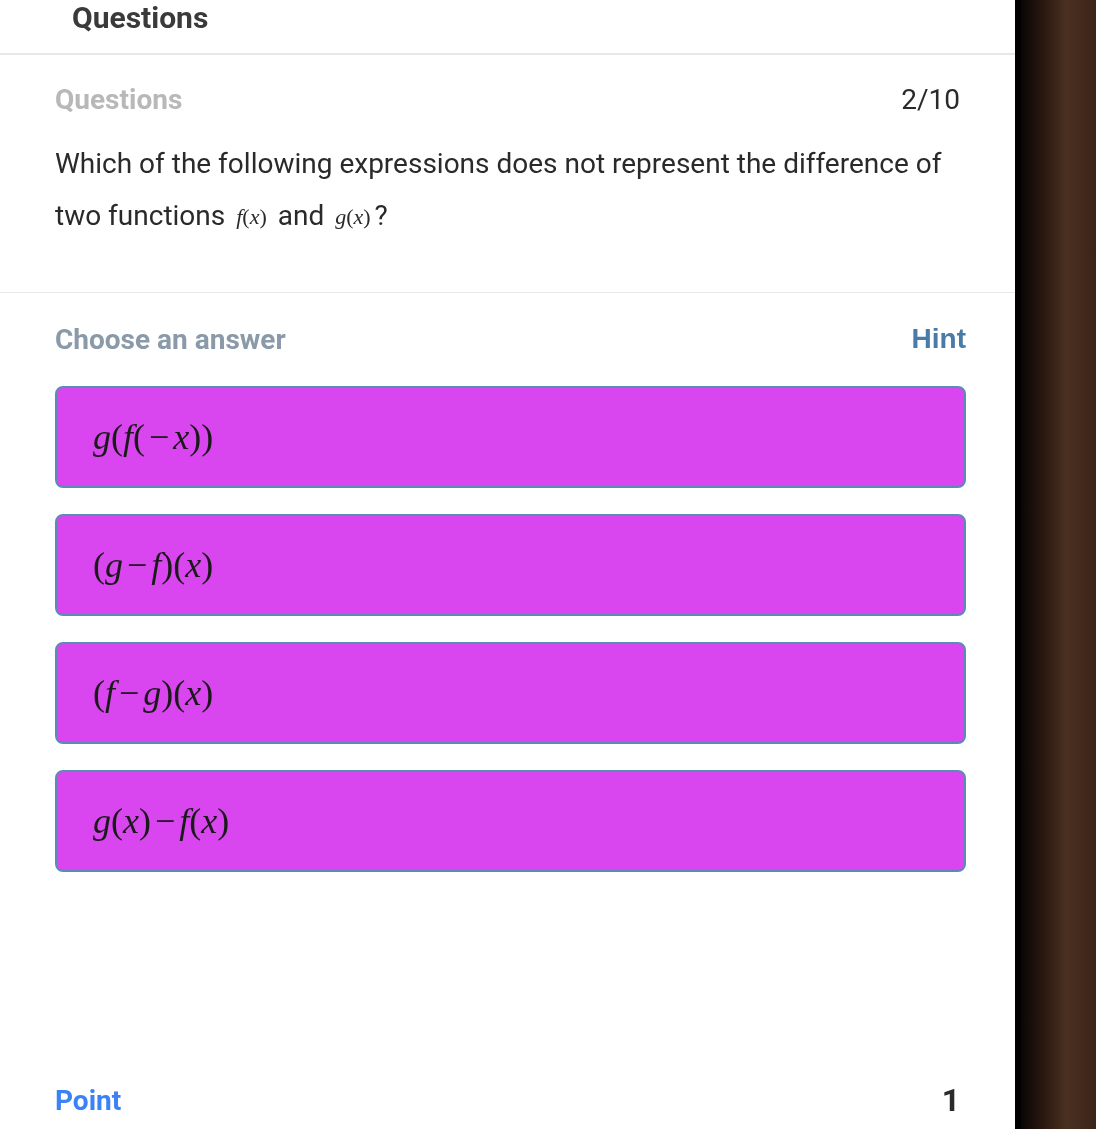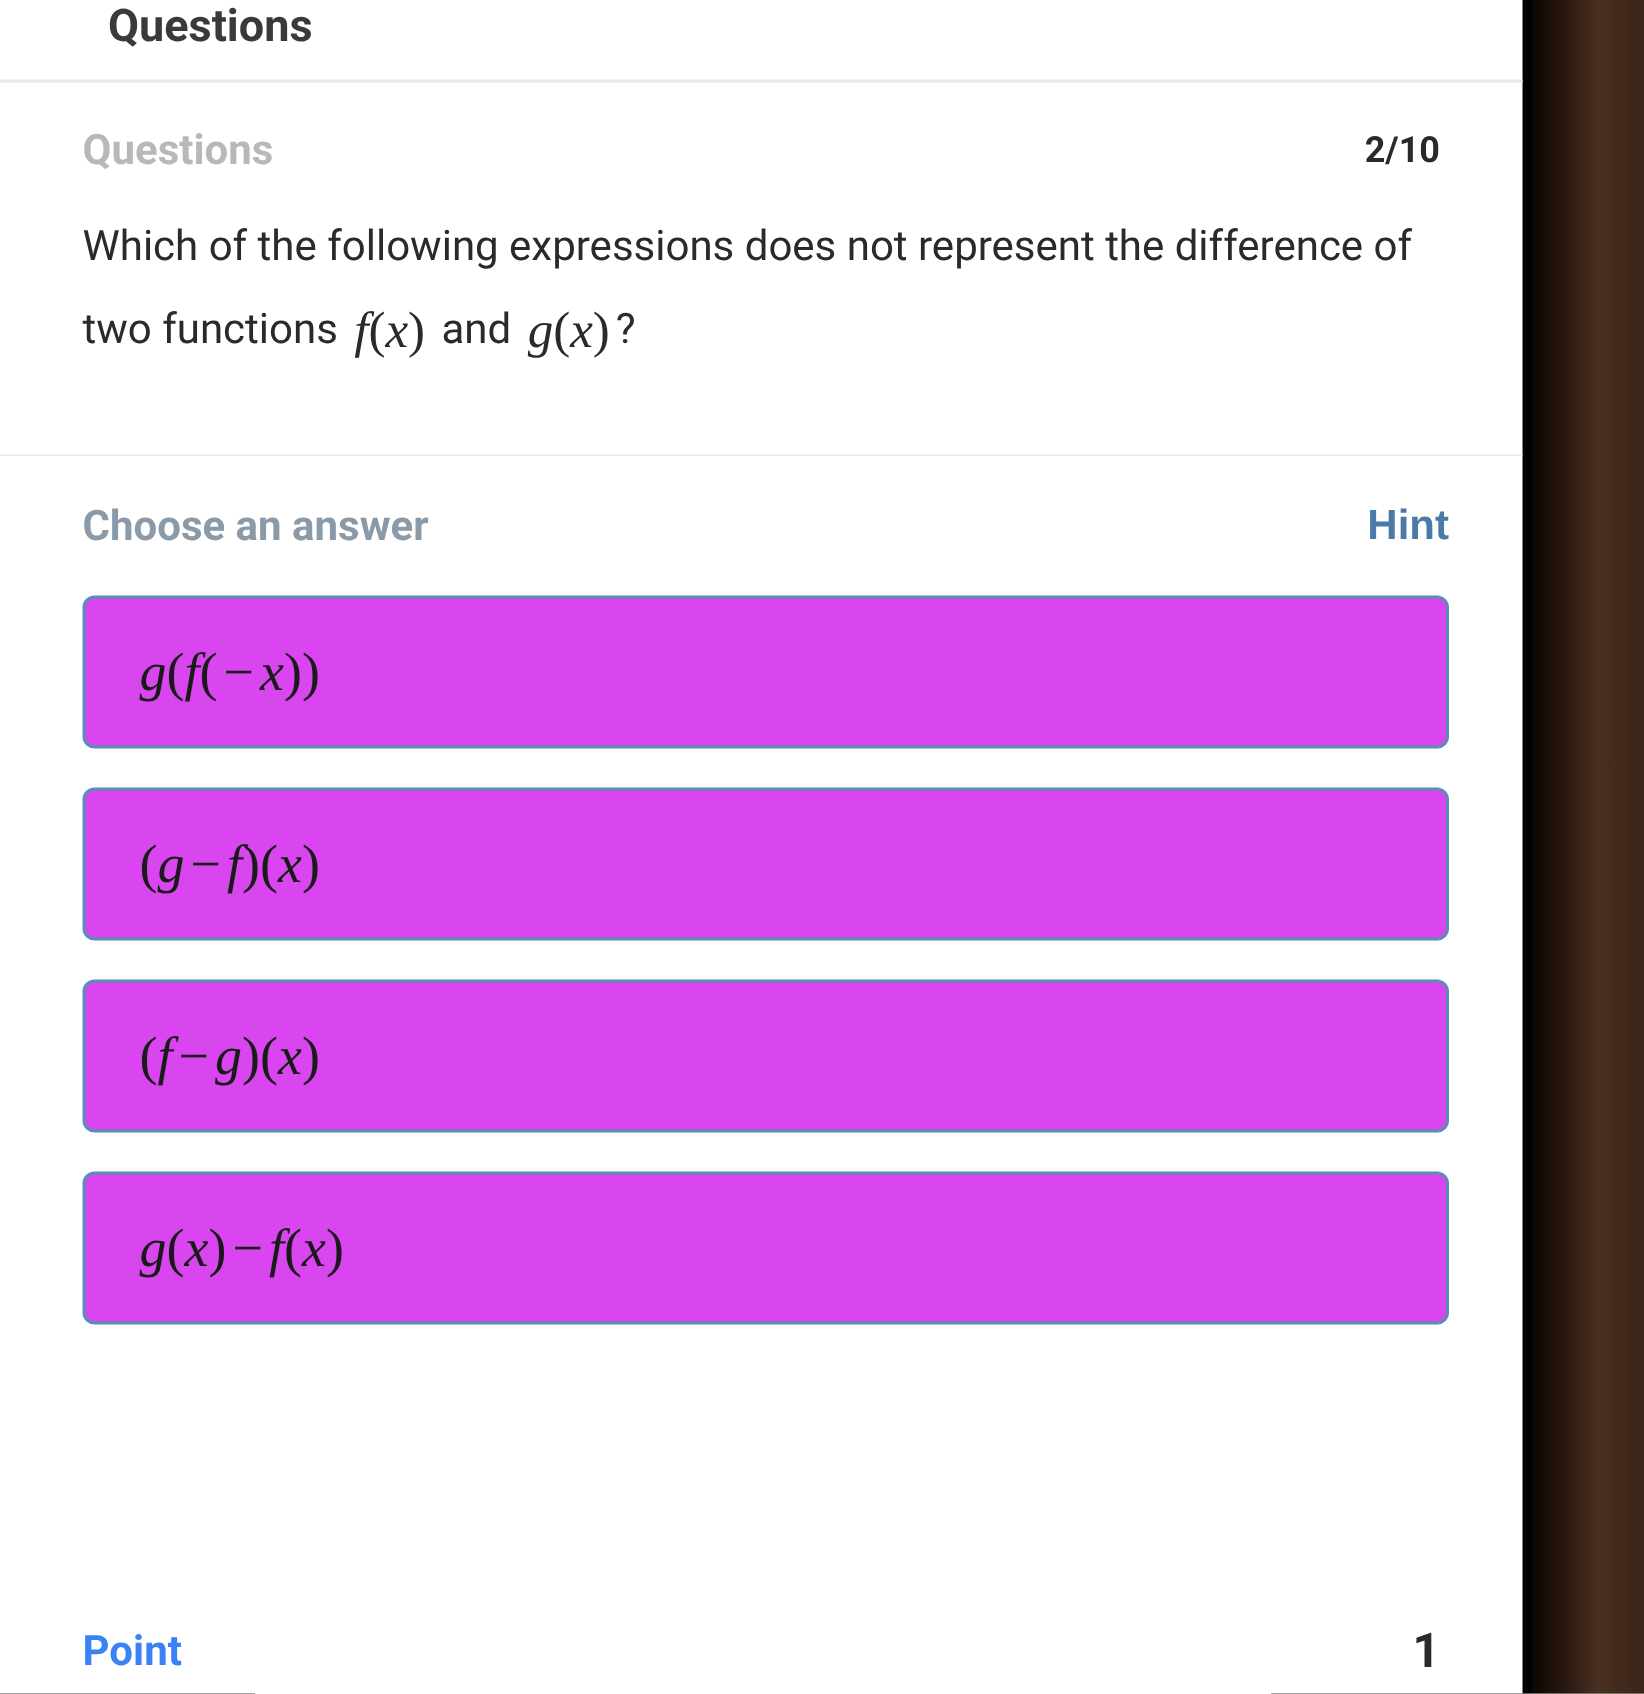--- a/index.html
+++ b/index.html
@@ -50,40 +50,40 @@
       margin-bottom: 22px;
     }
     
     .question-label {
       font-size: 28px;
       font-weight: 700;
       color: #b8b8b8;
     }
     
     .question-number {
-      font-size: 24px;
-      font-weight: 700;
+      font-size: 28px;
+      font-weight: 400;
       color: #2a2a2a;
     }
     
     .question-text {
       font-size: 28px;
       line-height: 1.85;
       color: #2a2a2a;
       font-weight: 400;
     }
     
     .question-text .not-bold {
       font-weight: 400;
     }
     
     .math {
       font-family: 'Times New Roman', Georgia, serif;
       font-style: italic;
-      font-size: 34px;
+      font-size: 22px;
       vertical-align: middle;
       padding: 0 4px;
     }
     
     .math .paren {
       font-style: normal;
     }
     
     .math .op {
       font-style: normal;

